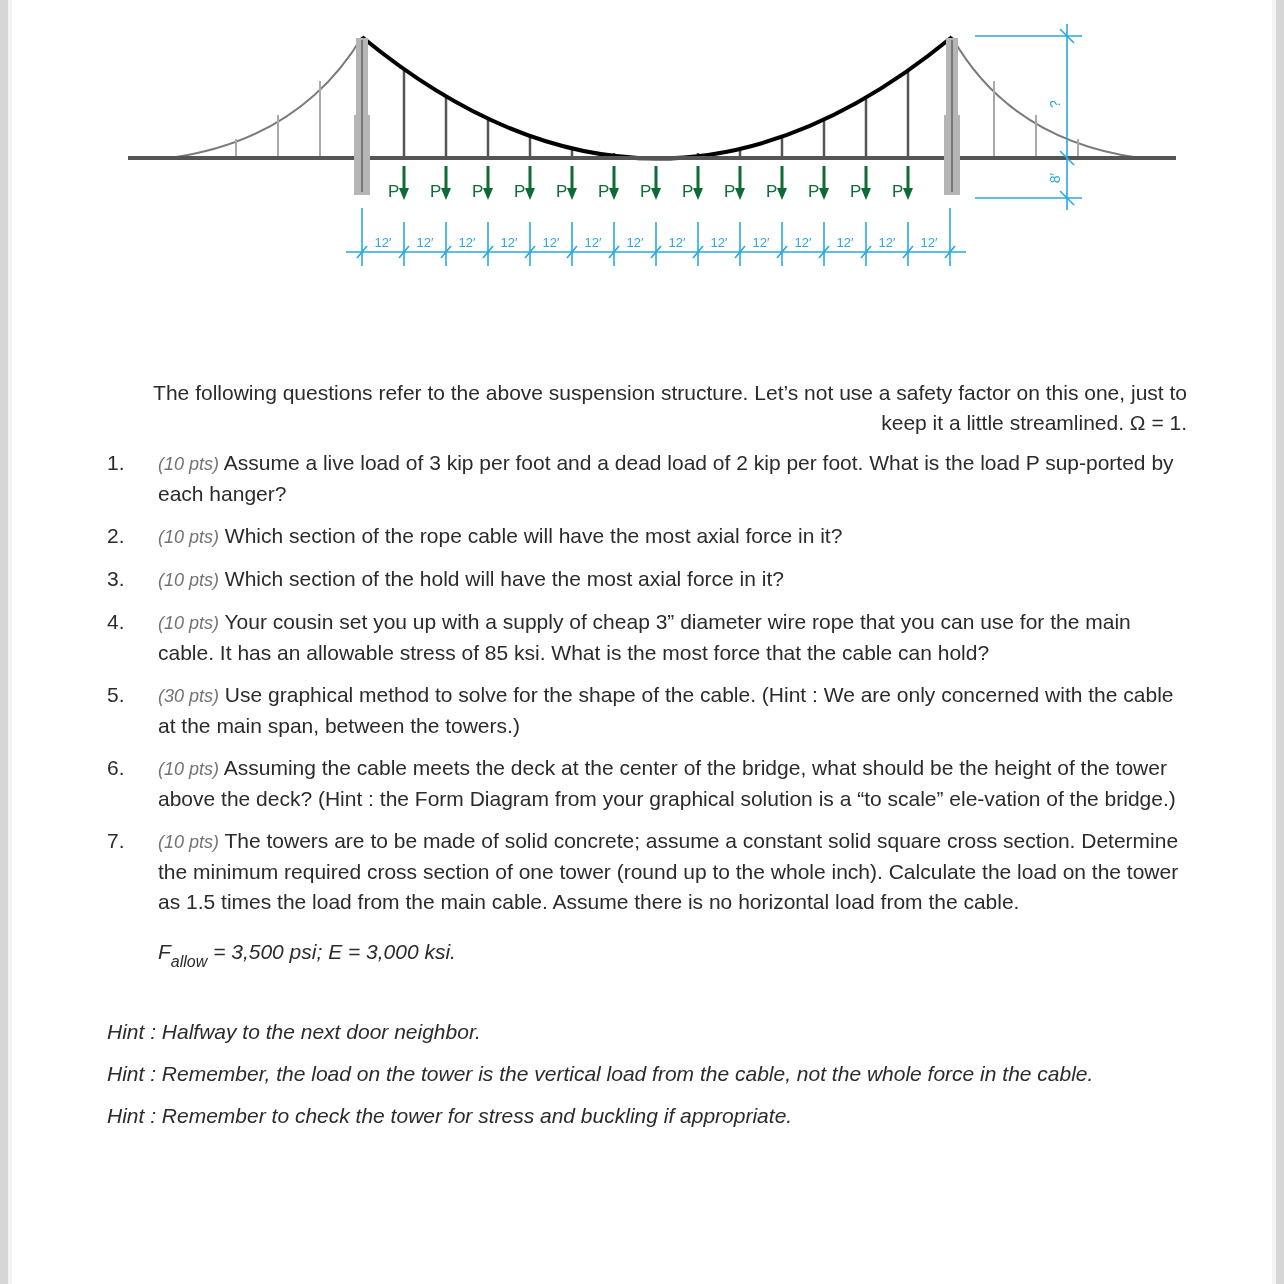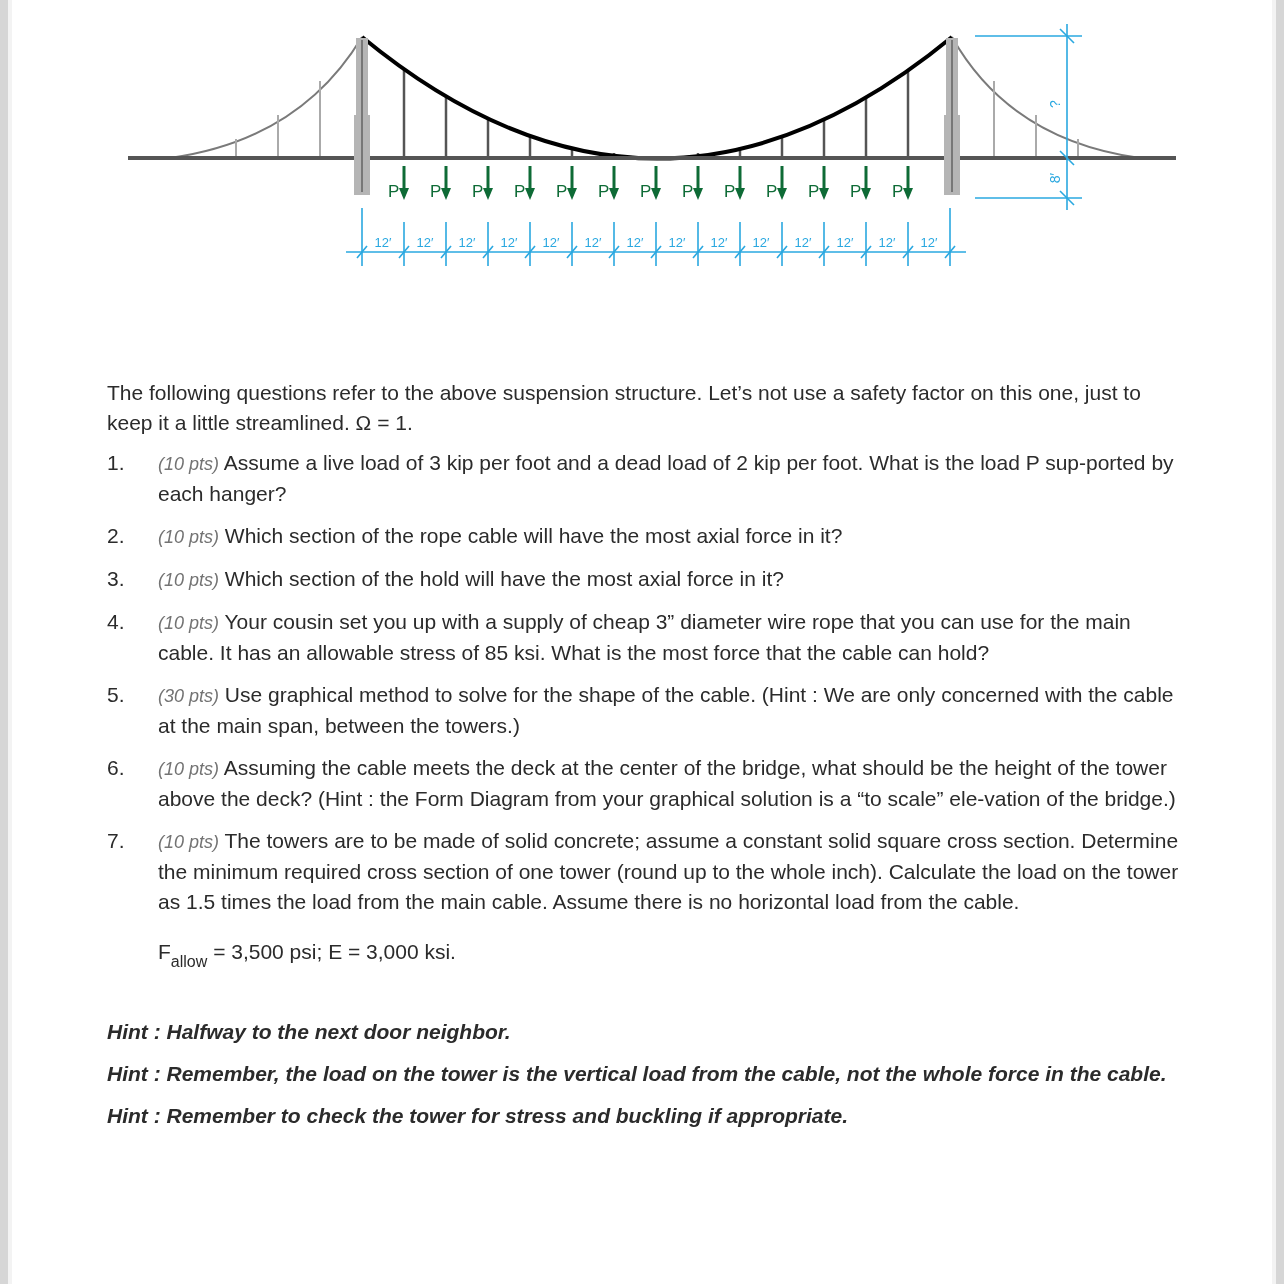--- a/index.html
+++ b/index.html
@@ -9,27 +9,27 @@
     font-family: "Liberation Sans", "DejaVu Sans", sans-serif;
     color: #2b2b2b;
   }
   .edge-left { position: absolute; left: 0; top: 0; width: 8px; height: 1284px; background: #d6d6d6; }
   .edge-right { position: absolute; right: 0; top: 0; width: 8px; height: 1284px; background: #d6d6d6; }
   .edge-left::after { content: ""; position: absolute; left: 8px; top: 0; width: 4px; height: 100%; background: #f3f3f3; }
   .edge-right::before { content: ""; position: absolute; left: -4px; top: 0; width: 4px; height: 100%; background: #f3f3f3; }
   #diagram { position: absolute; left: 0; top: 0; width: 1284px; height: 290px; }
   #diagram text { font-family: "Liberation Sans", sans-serif; }
   .doc { position: absolute; left: 107px; top: 378px; width: 1080px; font-size: 21px; line-height: 30px; }
-  .intro { margin: 0 0 10px 0; }
+  .intro { margin: 0 0 10px 0; text-align: right; }
   .q { position: relative; padding-left: 51px; margin-bottom: 12px; }
   .q .num { position: absolute; left: 0; top: 0; }
   .q .pts { font-style: italic; color: #737373; font-size: 18px; }
-  .fallow { margin-top: 20px; }
+  .fallow { margin-top: 20px; font-style: italic; }
   .fallow sub { font-size: 16px; vertical-align: -8px; }
-  .hints { margin-top: 40px; font-style: italic; font-weight: bold; }
+  .hints { margin-top: 40px; font-style: italic; }
   .hint { margin-bottom: 12px; }
 </style>
 </head>
 <body>
 
 <div class="edge-left"></div>
 <div class="edge-right"></div>
 
 <svg id="diagram" viewBox="0 0 1284 290" xmlns="http://www.w3.org/2000/svg">
 

